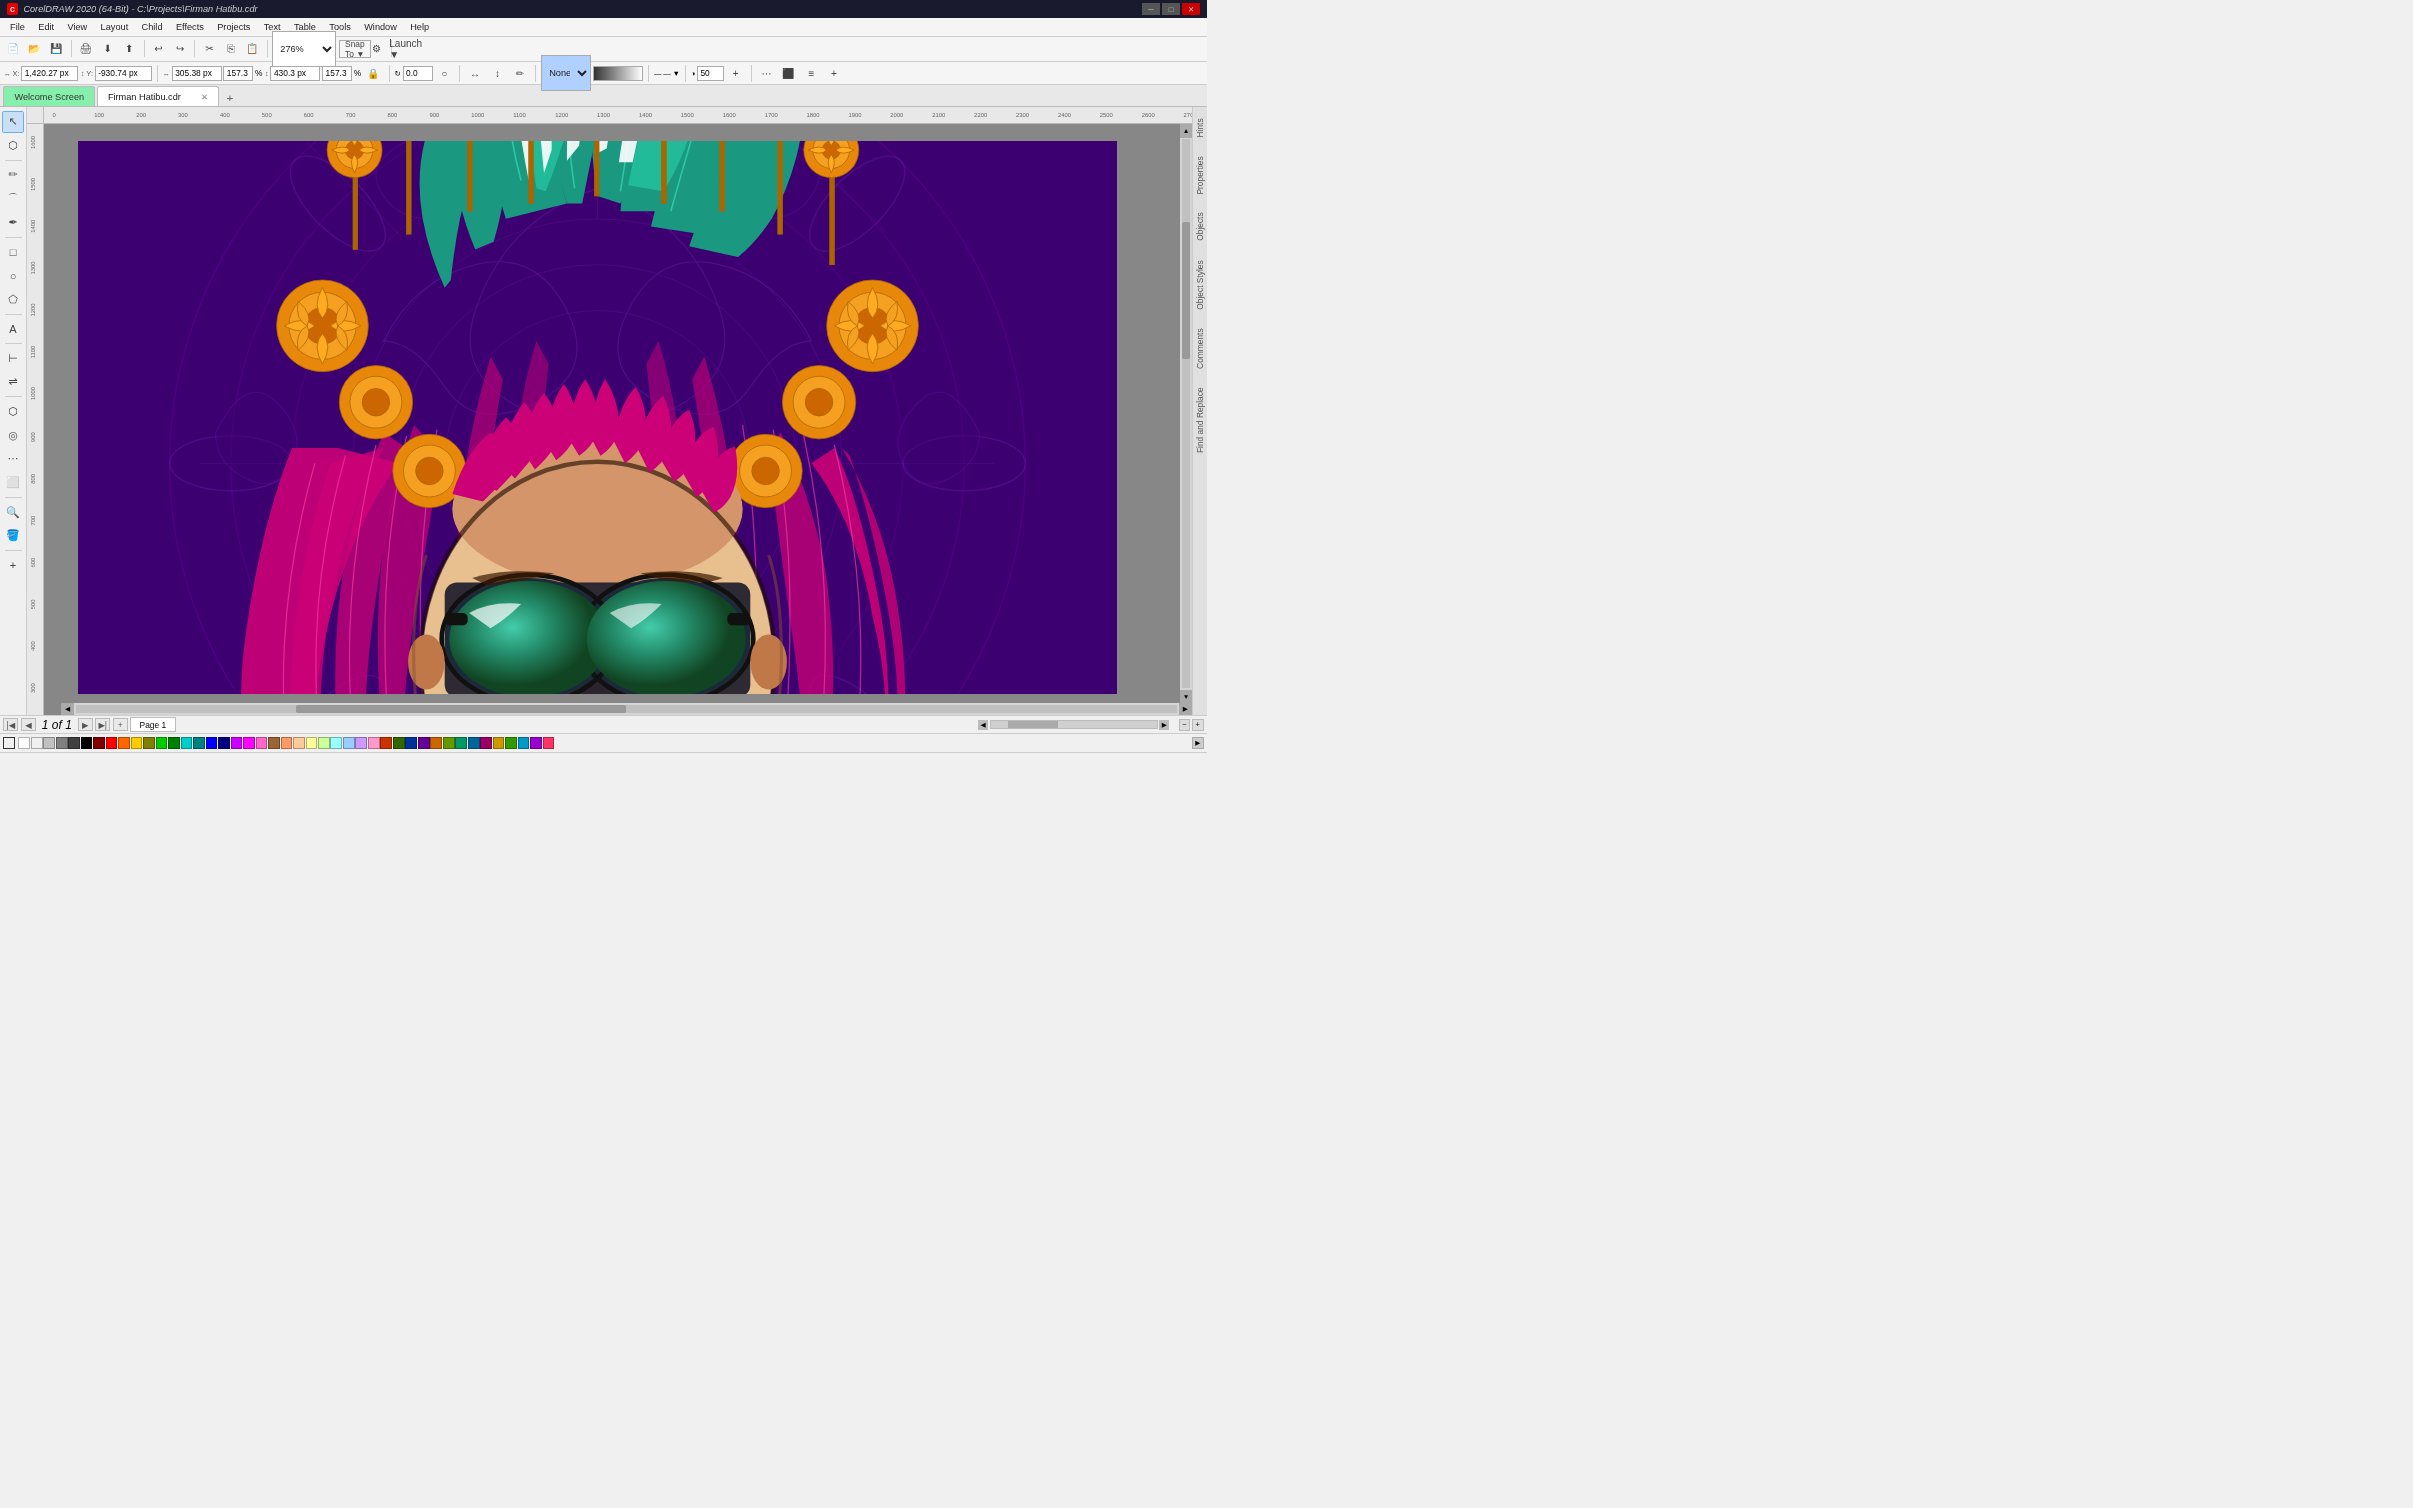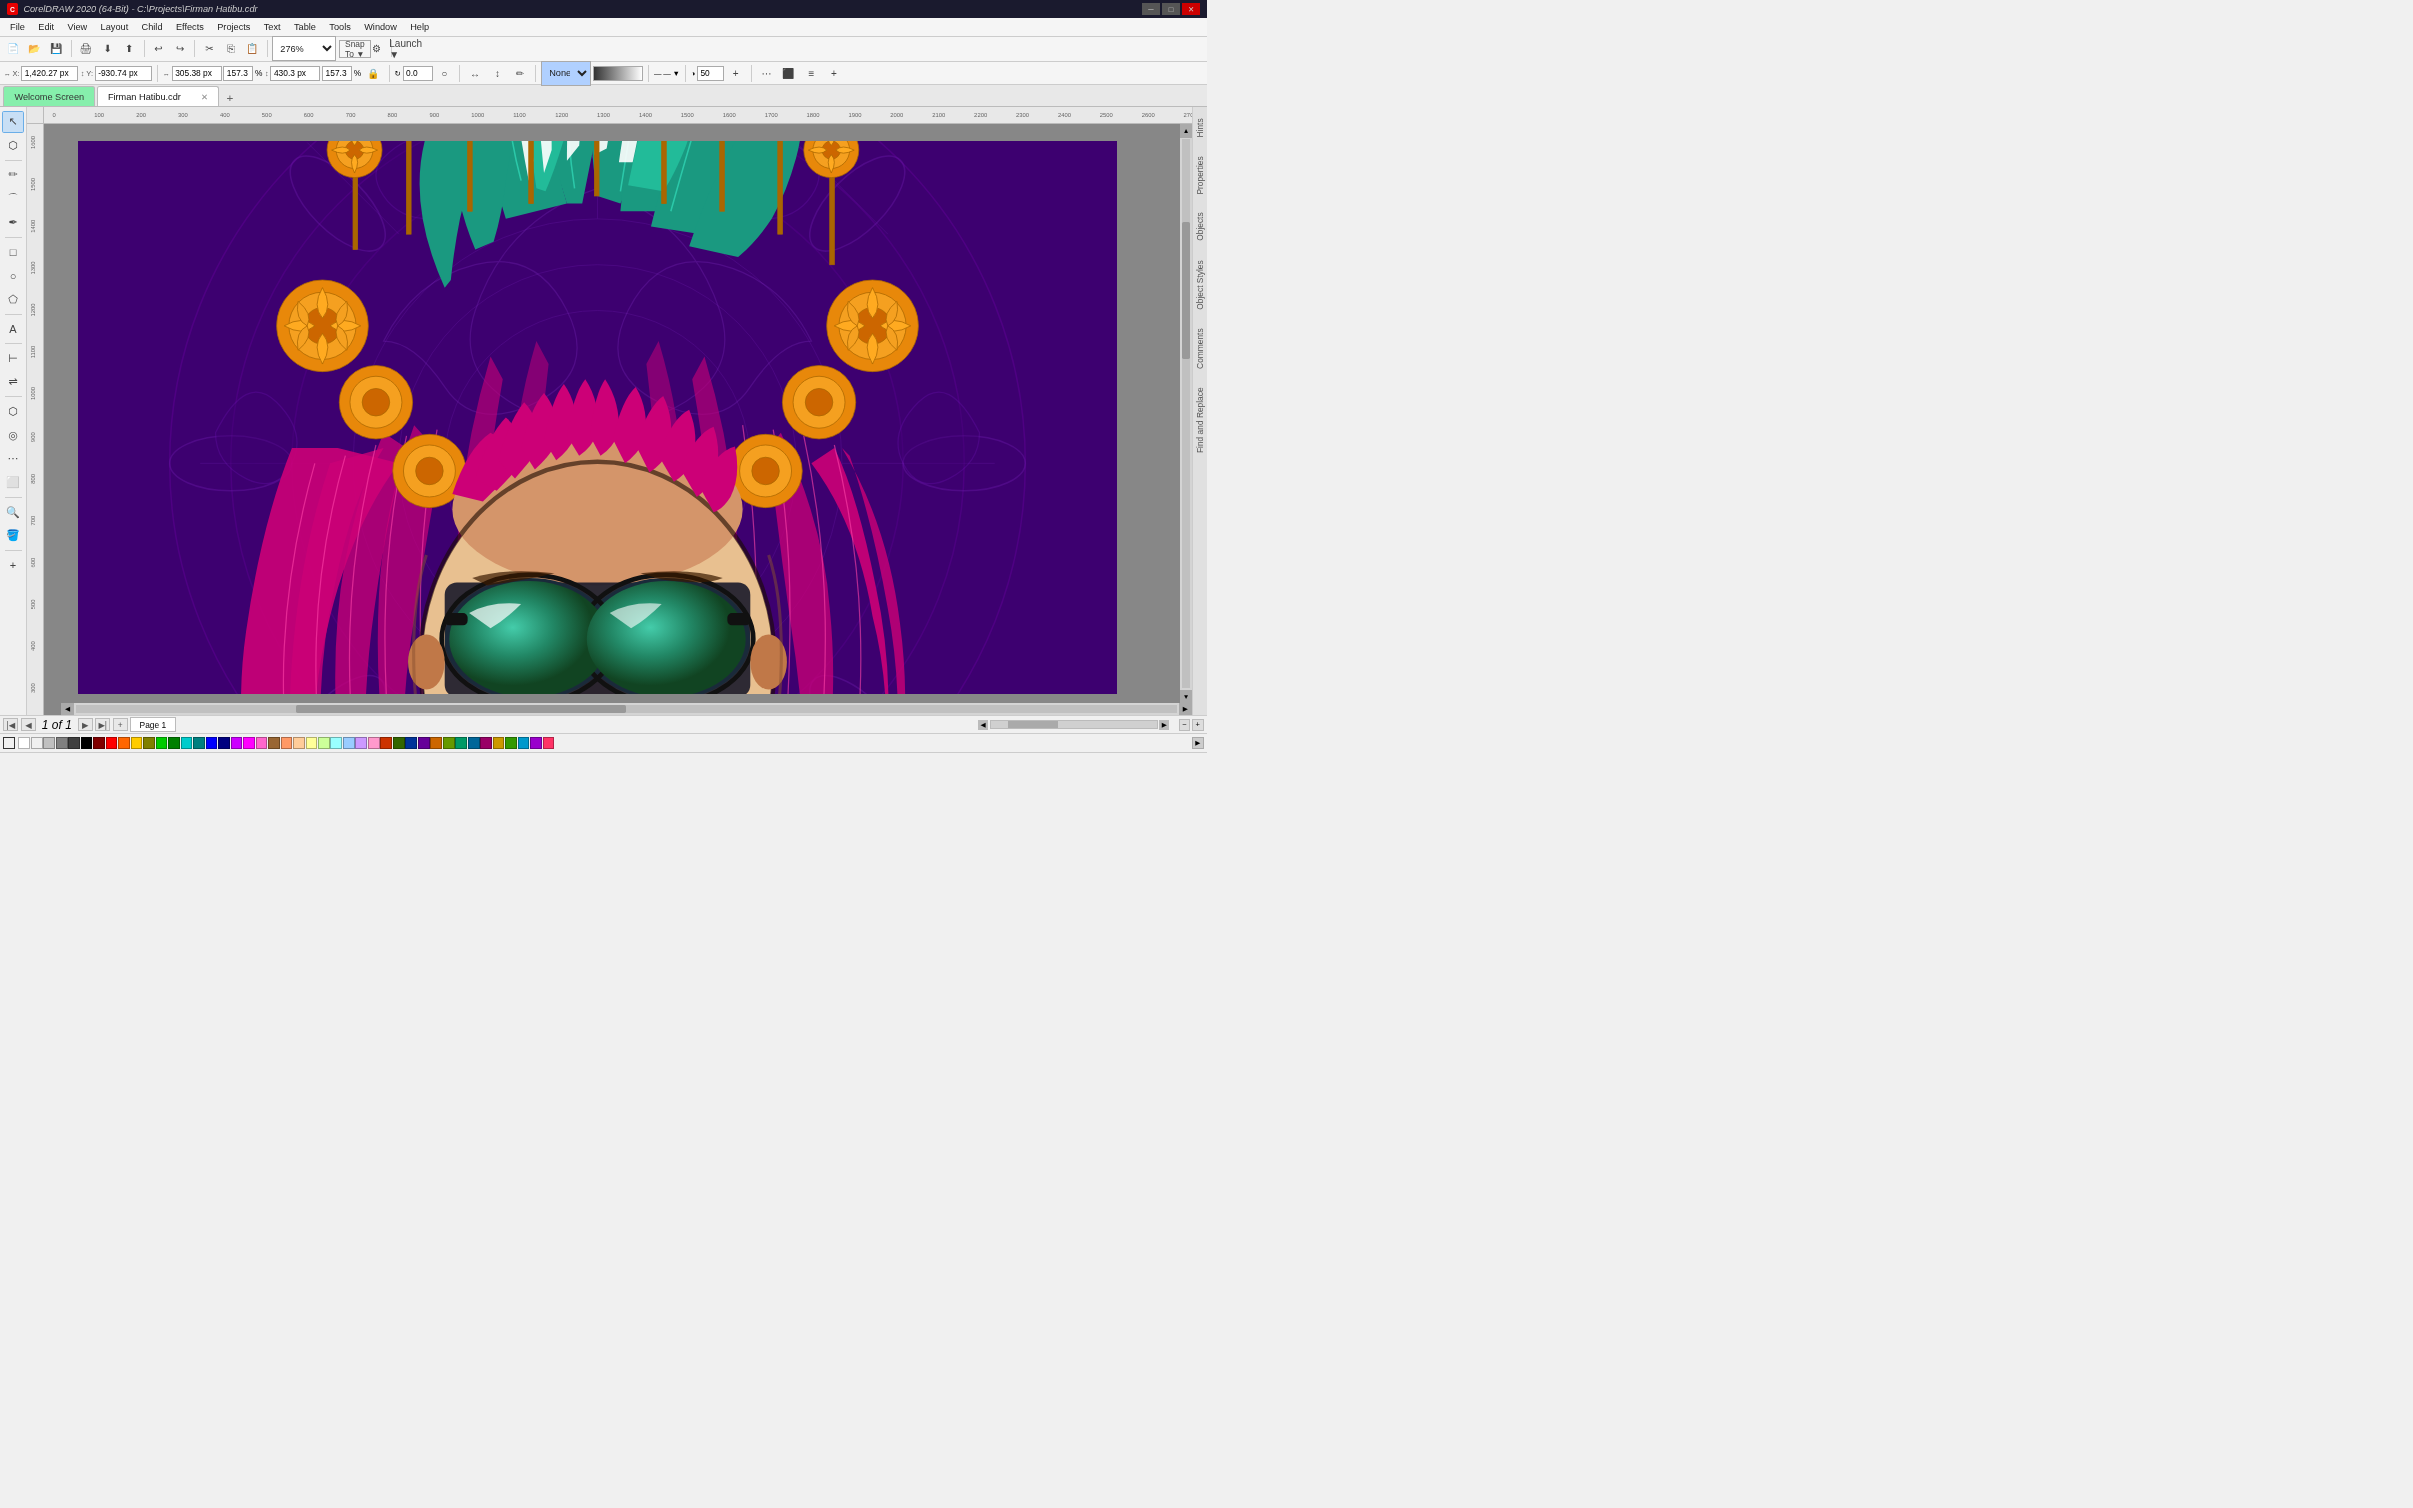--- a/index.html
+++ b/index.html
@@ -72,21 +72,21 @@
       background: transparent;
       border: 0.8px solid transparent;
       border-radius: 1.7px;
       display: flex; align-items: center; justify-content: center;
       cursor: pointer;
       font-size: 10px;
       color: #444;
     }
     .tb-sep { width: 0.8px; height: 17px; background: #ccc; margin: 0 2.5px; }
     .tb-dropdown {
-      height: 25px;
+      height: 36px;
       border: 0.8px solid #aaa;
       background: white;
       padding: 0 3.4px;
       font-size: 9.2px;
       color: #222;
       cursor: pointer;
     }
 
     
     #toolbar2 {

